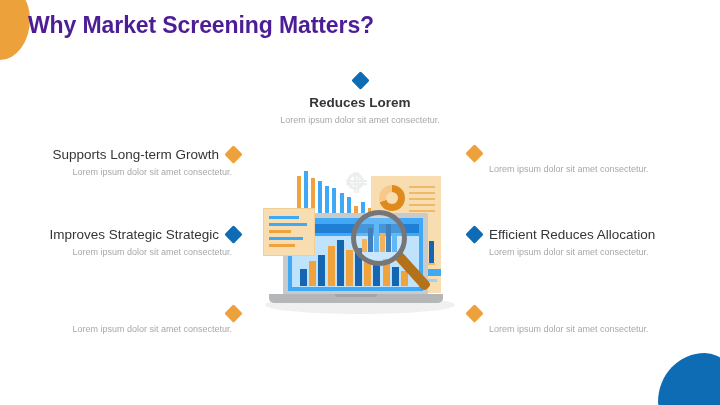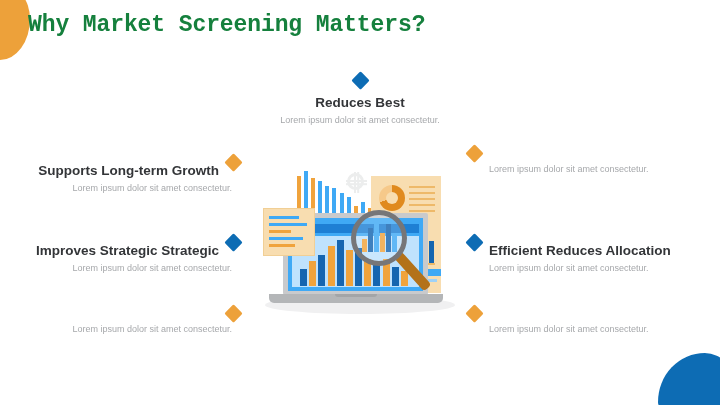--- a/index.html
+++ b/index.html
@@ -38,24 +38,23 @@
     border-radius: 60% 40% 30% 70% / 70% 52% 48% 30%;
   }
 
   
   .title {
     position: absolute;
     left: 28px;
     top: 12px;
     font-size: 23px;
     font-weight: bold;
-    color: #15803d;
+    color: #4c1d95;
     letter-spacing: -0.1px;
     white-space: nowrap;
-    font-family: Liberation Mono, monospace;
   }
 
   
   .diamond {
     width: 13px;
     height: 13px;
     transform: rotate(45deg);
     border-radius: 1.5px;
     flex: 0 0 auto;
   }
@@ -94,25 +93,24 @@
     position: absolute;
     width: 260px;
   }
   .item .row {
     display: flex;
     align-items: center;
     gap: 8px;
   }
   .item .head {
     font-size: 13.5px;
-    font-weight: bold;
+    font-weight: normal;
     color: #333538;
     white-space: nowrap;
     line-height: 1.15;
-    margin-top: 16px;
   }
   .item .sub {
     font-size: 9px;
     color: #a6a8ab;
     margin-top: 5px;
     white-space: nowrap;
     line-height: 1.1;
   }
 
   .item.left { left: 0; }
@@ -321,21 +319,21 @@
 
   <div class="blob-orange"></div>
   <div class="blob-blue"></div>
 
   <div class="title">Why Market Screening Matters?</div>
 
   <div class="item-top">
     <div class="diamond-wrap">
       <span class="diamond blue"></span>
     </div>
-    <div class="head">Reduces Best</div>
+    <div class="head">Reduces Lorem</div>
     <div class="sub">Lorem ipsum dolor sit amet consectetur.</div>
   </div>
 
   <div class="item left r1">
     <div class="row">
       <span class="head">Supports Long-term Growth</span>
       <span class="diamond orange"></span>
     </div>
     <div class="sub">Lorem ipsum dolor sit amet consectetur.</div>
   </div>

